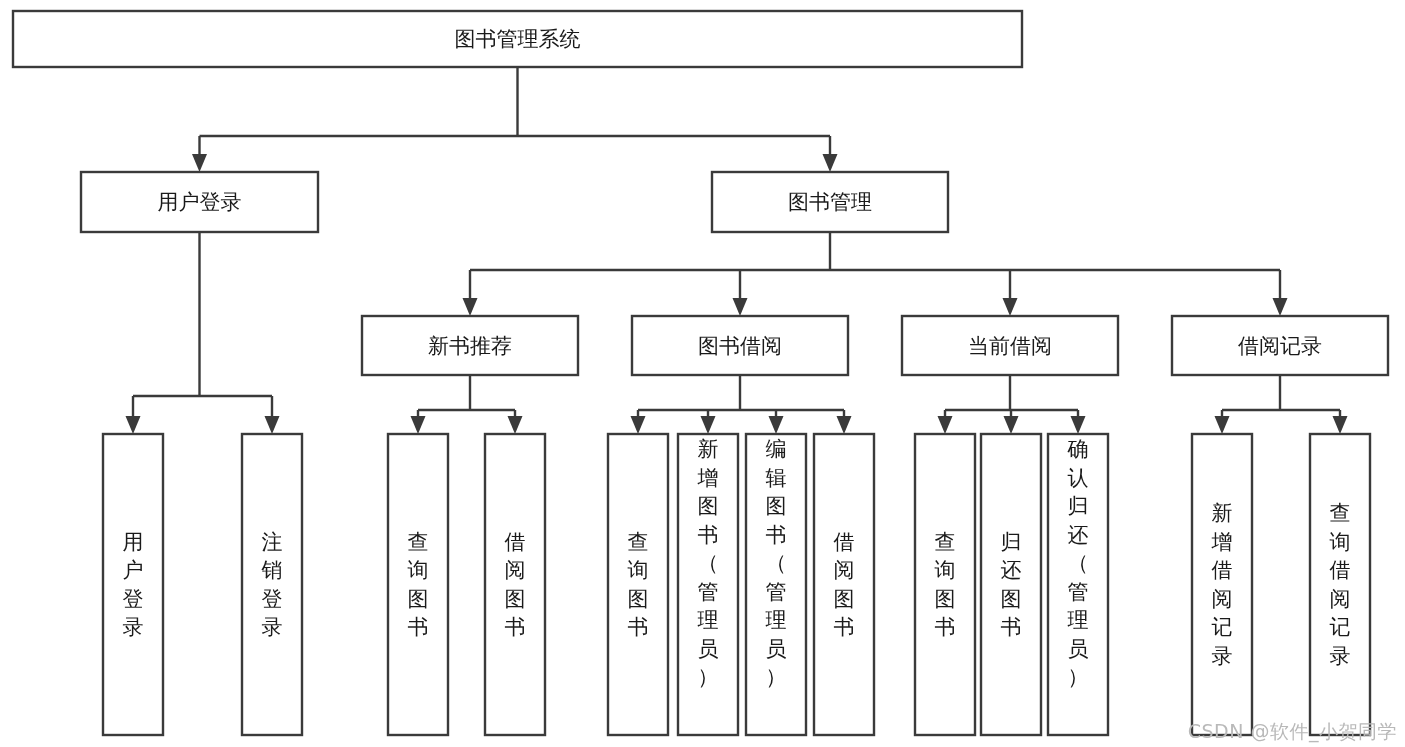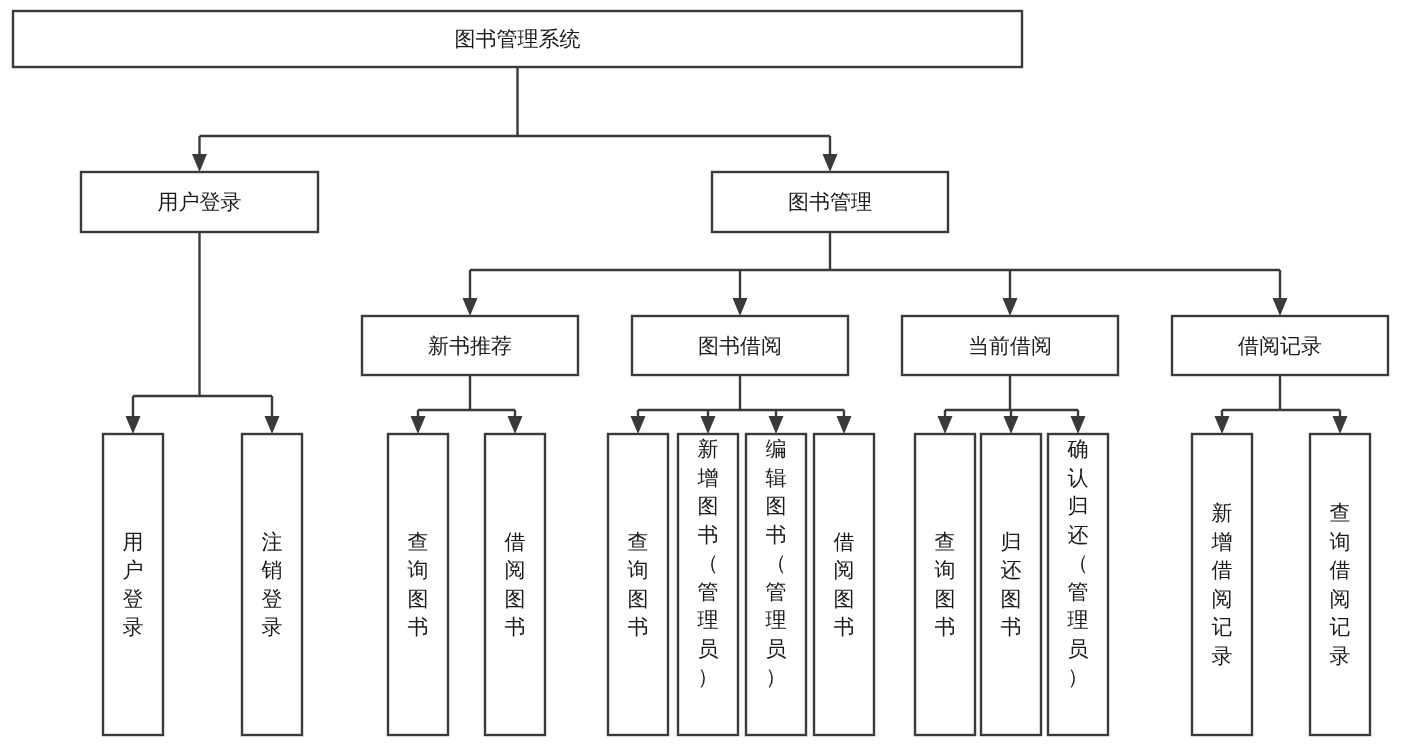--- a/index.html
+++ b/index.html
@@ -198,13 +198,14 @@
         <g>
           <rect x="1192" y="434" width="60" height="301" class="node-box"></rect>
           <text x="1222" class="node-label-v"><tspan x="1222" y="520">新</tspan><tspan x="1222" y="548.5">增</tspan><tspan x="1222" y="577">借</tspan><tspan x="1222" y="605.5">阅</tspan><tspan x="1222" y="634">记</tspan><tspan x="1222" y="662.5">录</tspan></text>
         </g>
         <g>
           <rect x="1310" y="434" width="60" height="301" class="node-box"></rect>
           <text x="1340" class="node-label-v"><tspan x="1340" y="520">查</tspan><tspan x="1340" y="548.5">询</tspan><tspan x="1340" y="577">借</tspan><tspan x="1340" y="605.5">阅</tspan><tspan x="1340" y="634">记</tspan><tspan x="1340" y="662.5">录</tspan></text>
         </g>
       </g>
   </svg>
+  <div class="watermark">CSDN @软件_小贺同学</div>
 </div>
 
 </body></html>

